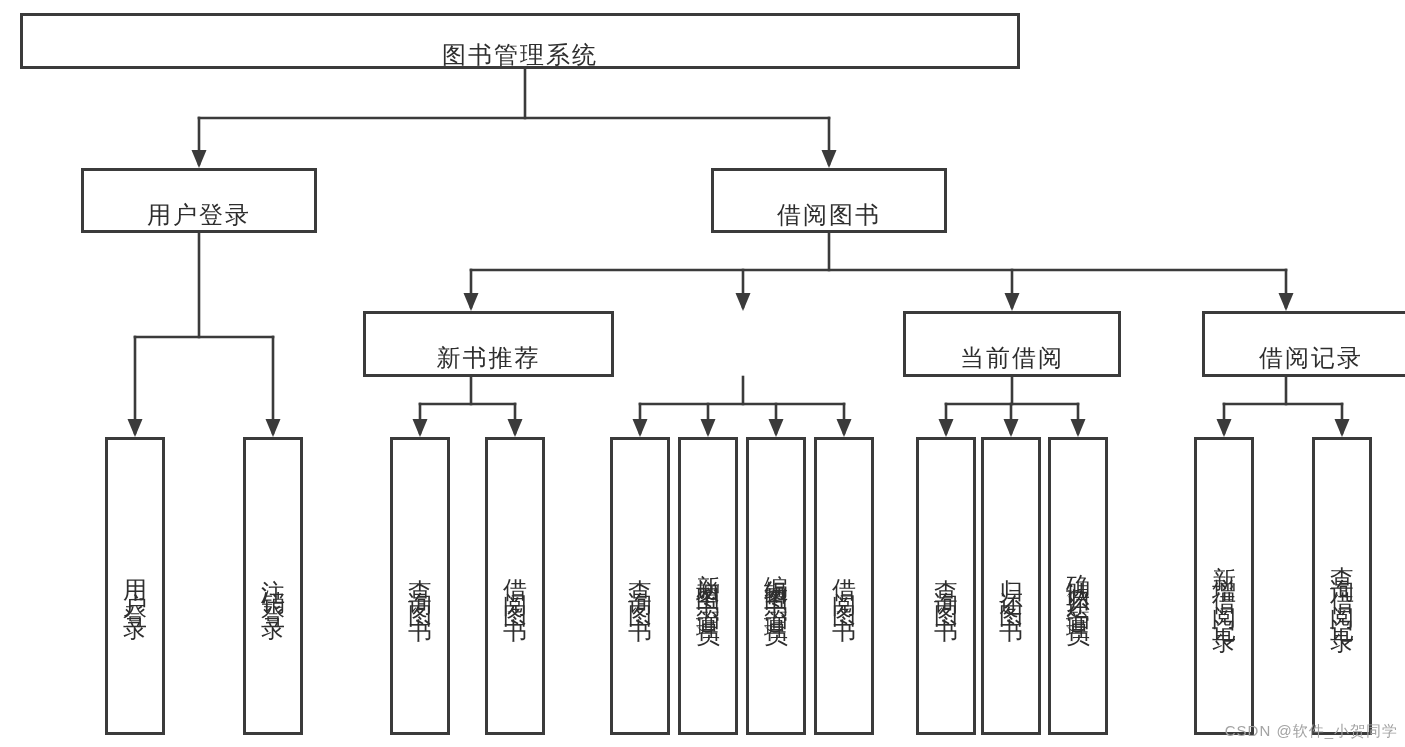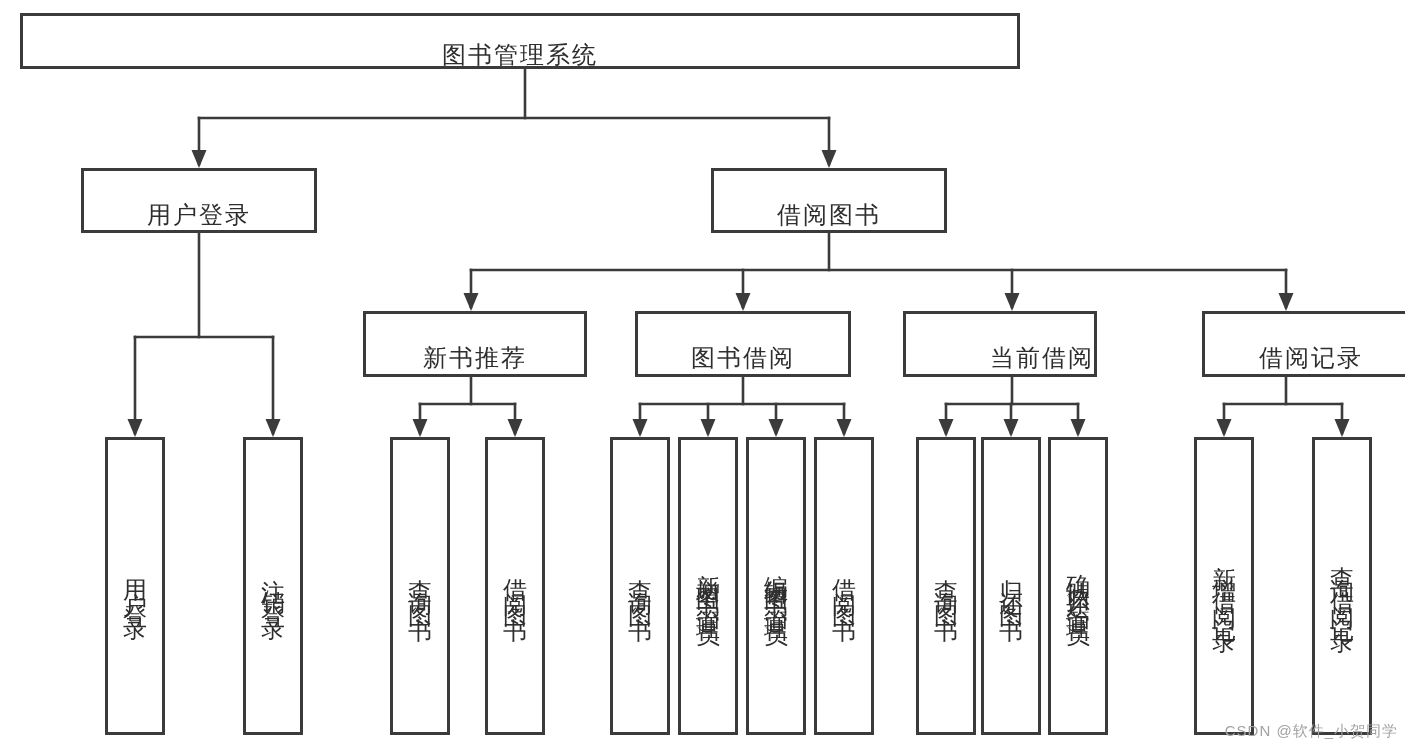--- a/index.html
+++ b/index.html
@@ -120,27 +120,24 @@
   <div id="nodes-layer">
       <div class="node horizontal" style="left: 20px; top: 13px; width: 1000px; height: 56px;">
         <span class="node-label">图书管理系统</span>
       </div>
       <div class="node horizontal" style="left: 81px; top: 168px; width: 236px; height: 65px;">
         <span class="node-label">用户登录</span>
       </div>
       <div class="node horizontal" style="left: 711px; top: 168px; width: 236px; height: 65px;">
         <span class="node-label">借阅图书</span>
       </div>
-      <div class="node horizontal" style="left: 363px; top: 311px; width: 224px; height: 66px;">
+      <div class="node horizontal" style="left: 363px; top: 311px; width: 251px; height: 66px;">
         <span class="node-label">新书推荐</span>
       </div>
-      <div class="node horizontal" style="left: 635px; top: 311px; width: 216px; height: 66px;">
-        <span class="node-label">图书借阅</span>
-      </div>
-      <div class="node horizontal" style="left: 903px; top: 311px; width: 194px; height: 66px; justify-content: flex-end;">
+      <div class="node horizontal" style="left: 903px; top: 311px; width: 218px; height: 66px;">
         <span class="node-label">当前借阅</span>
       </div>
       <div class="node horizontal" style="left: 1202px; top: 311px; width: 218px; height: 66px;">
         <span class="node-label">借阅记录</span>
       </div>
       <div class="node vertical" style="left: 105px; top: 437px; width: 60px; height: 298px;">
         <span class="node-label" style="letter-spacing: 13px;">用户登录</span>
       </div>
       <div class="node vertical" style="left: 243px; top: 437px; width: 60px; height: 298px;">
         <span class="node-label" style="letter-spacing: 13px;">注销登录</span>

